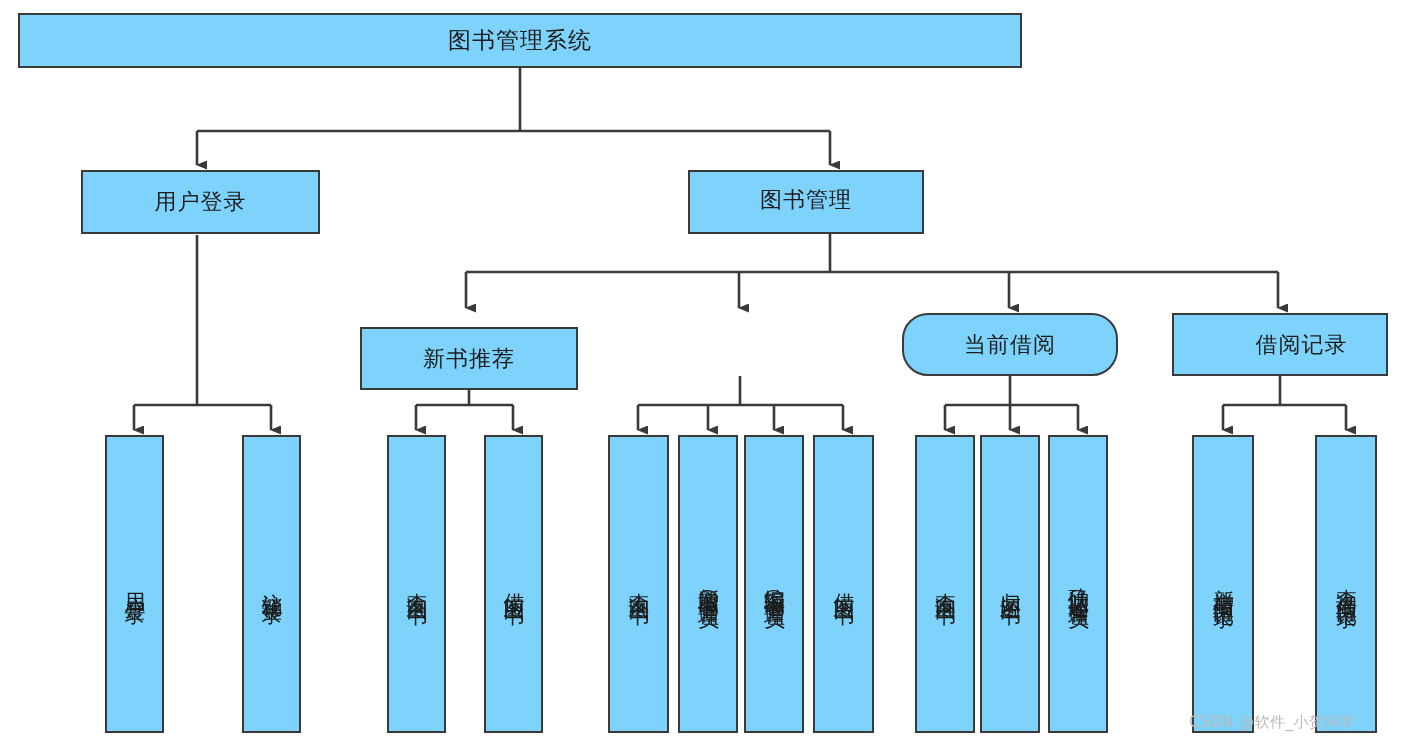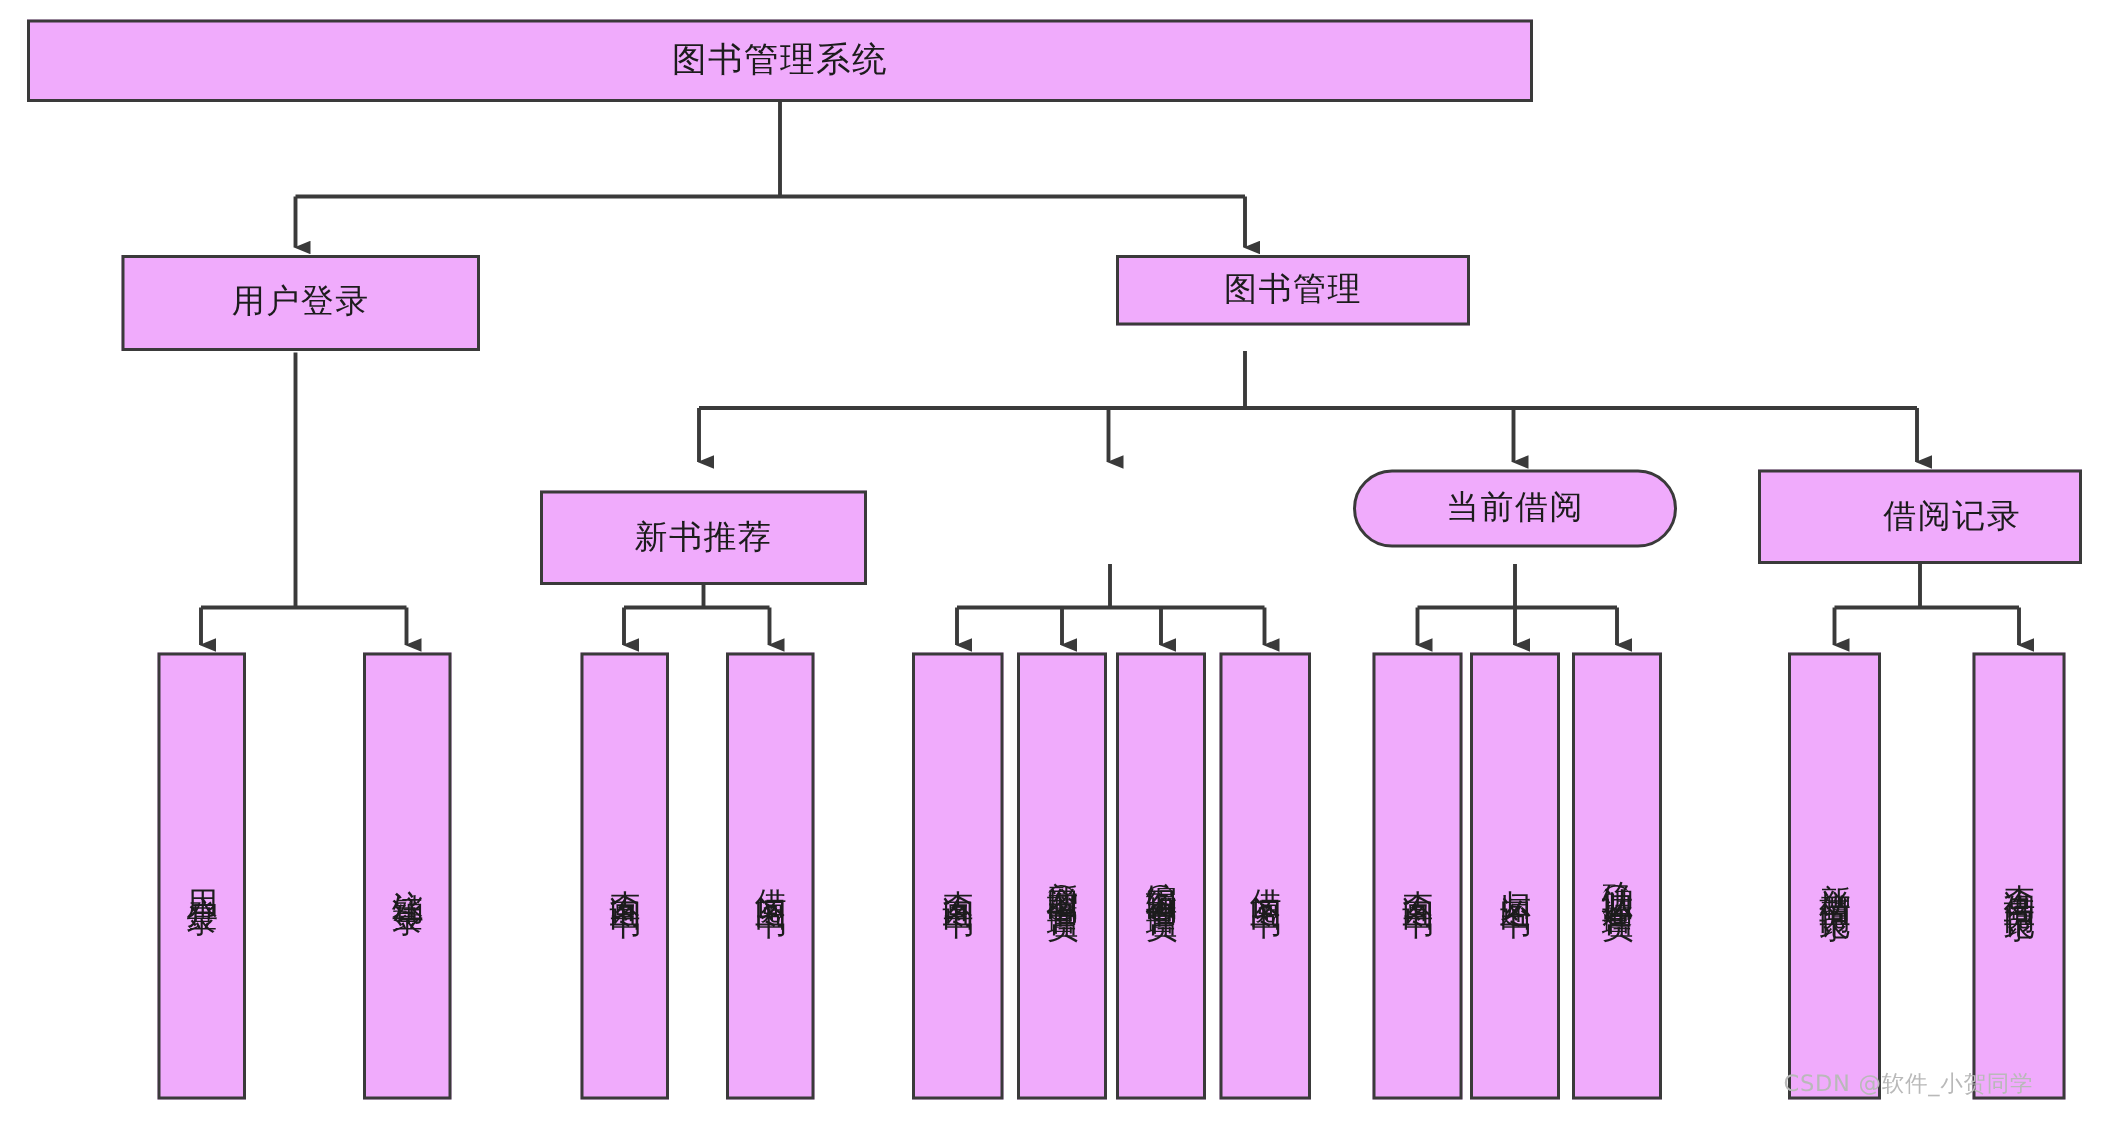--- a/index.html
+++ b/index.html
@@ -22,21 +22,21 @@
     position: absolute;
     left: 0;
     top: 0;
     width: 1405px;
     height: 747px;
   }
   .node {
     position: absolute;
     box-sizing: border-box;
     border: 2px solid #3a3a3a;
-    background: #f0abfc;
+    background: #7dd3fc;
     display: flex;
     align-items: center;
     justify-content: center;
     color: #1c1c1c;
     font-size: 22px;
     line-height: 1.18;
     letter-spacing: 1px;
     white-space: nowrap;
   }
   .node.level0 { font-size: 23px; }
@@ -126,30 +126,30 @@
   </svg>
 
   <div class="node level0" style="left:18px; top:13px; width:1004px; height:55px;">
     <span class="node-label">图书管理系统</span>
   </div>
 
   <div class="node level1" style="left:81px; top:170px; width:239px; height:64px;">
     <span class="node-label">用户登录</span>
   </div>
 
-  <div class="node level1" style="left:744px; top:170px; width:236px; height:47px;">
+  <div class="node level1" style="left:688px; top:170px; width:236px; height:64px;font-family:Liberation Mono, monospace;">
     <span class="node-label">图书管理</span>
   </div>
 
   <div class="node level2" style="left:360px; top:327px; width:218px; height:63px;">
     <span class="node-label">新书推荐</span>
   </div>
 
 
-  <div class="node level2" style="left:902px; top:313px; width:216px; height:52px;border-radius:26px;">
+  <div class="node level2" style="left:902px; top:313px; width:216px; height:63px;border-radius:26px;">
     <span class="node-label">当前借阅</span>
   </div>
 
   <div class="node level2" style="left:1172px; top:313px; width:216px; height:63px;padding-left:43px;">
     <span class="node-label">借阅记录</span>
   </div>
 
   <div class="node leaf" style="left:105px; top:435px; width:59px; height:298px;">
     <span class="node-label">用户登录</span>
   </div>

